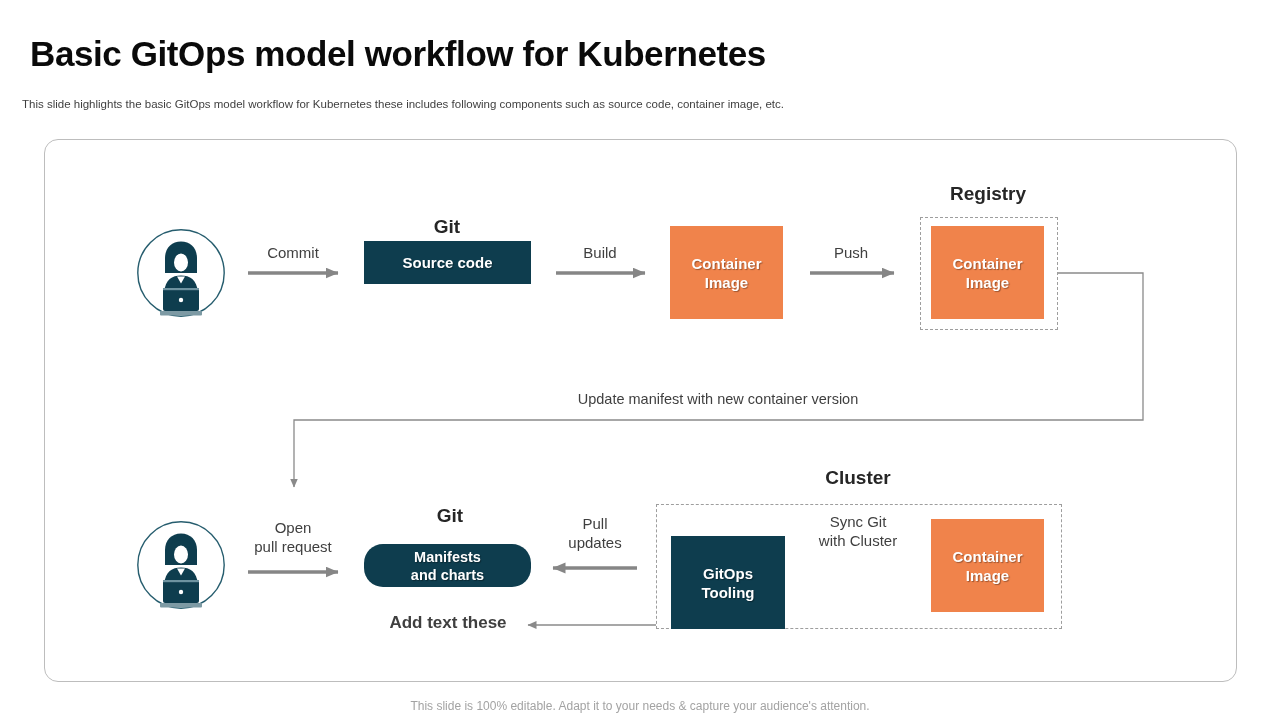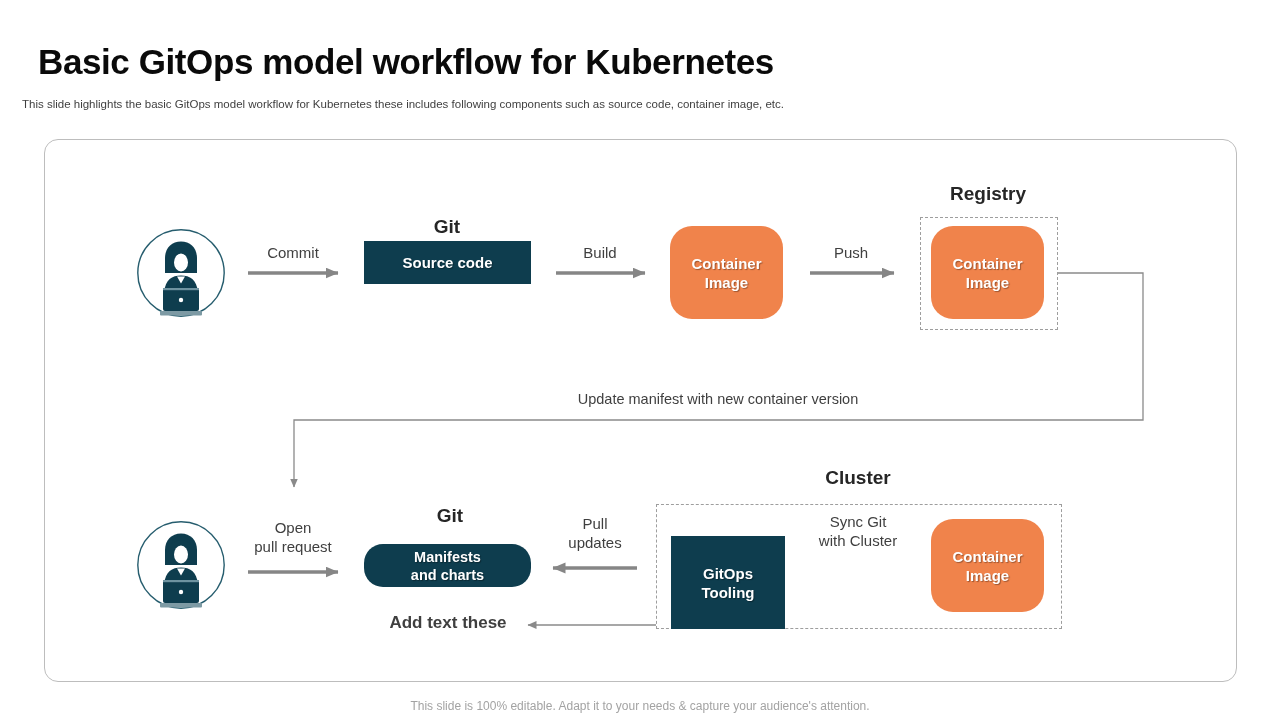--- a/index.html
+++ b/index.html
@@ -5,21 +5,21 @@
   html,body{margin:0;padding:0;}
   body{
     width:1280px;height:720px;position:relative;overflow:hidden;
     background:#ffffff;
     font-family:"Liberation Sans","DejaVu Sans",sans-serif;
     --teal:#0E3D4E;--orange:#F0834B;--arrow:#868686;--label:#3F3F3F;
   }
   .title{
     position:absolute;left:30px;top:34px;width:980px;
     font-size:35px;font-weight:800;letter-spacing:-0.4px;color:#0a0a0a;
-    margin:8px;white-space:nowrap;
+    margin:0;white-space:nowrap;
   }
   .subtitle{
     position:absolute;left:22px;top:98px;margin:0;
     font-size:11.5px;color:#3F3F3F;
   }
   .frame{
     position:absolute;left:44px;top:139px;width:1191px;height:541px;
     border:1px solid #BDBDBD;border-radius:14px;background:#fff;
   }
   svg.lines{position:absolute;left:0;top:0;width:1280px;height:720px;pointer-events:none;}
@@ -32,21 +32,21 @@
     position:absolute;transform:translateX(-50%);
     font-size:19px;font-weight:bold;color:#262626;white-space:nowrap;
   }
   .box{
     position:absolute;display:flex;align-items:center;justify-content:center;
     text-align:center;color:#fff;font-weight:bold;font-size:15px;line-height:19px;
     white-space:pre-line;text-shadow:1px 1px 1px rgba(0,0,0,0.35);
   }
   .box.small{font-size:14.5px;line-height:18px;border-radius:19px;}
   .teal{background:var(--teal);}
-  .orange{background:var(--orange);border-radius:22px;}
+  .orange{background:var(--orange);}
   .dashed{position:absolute;border:1px dashed #9E9E9E;background:#fff;}
   .addtext{
     position:absolute;transform:translateX(-50%);
     font-size:17px;font-weight:bold;color:#3F3F3F;white-space:nowrap;
   }
   .person{position:absolute;width:90px;height:90px;}
   .footer{
     position:absolute;left:640px;top:699px;transform:translateX(-50%);
     margin:0;font-size:12px;color:#A3A3A3;white-space:nowrap;
   }

